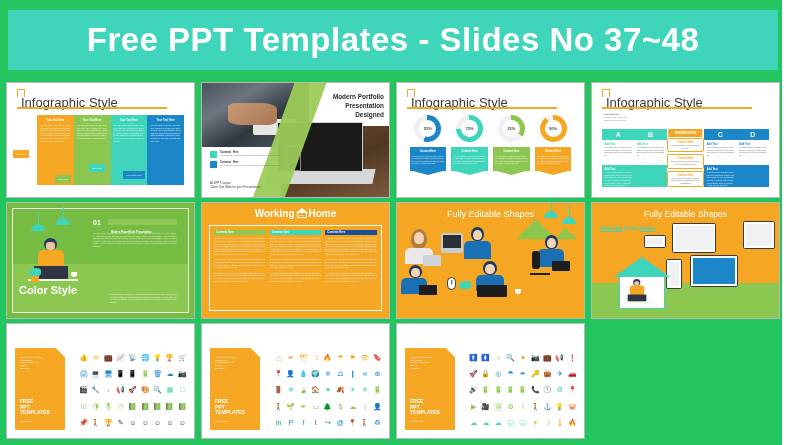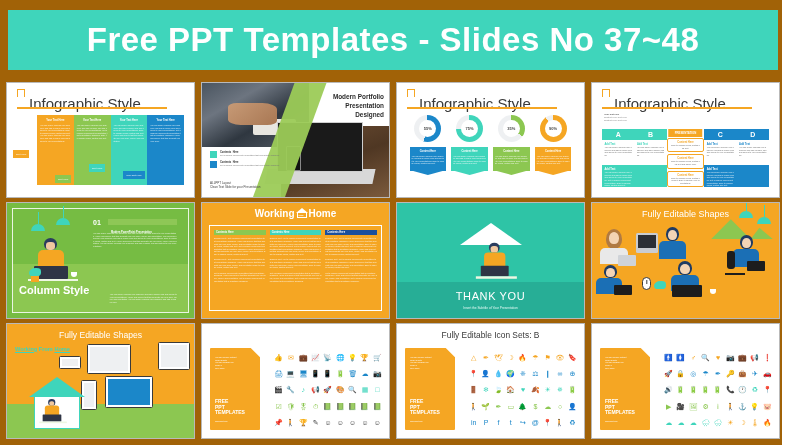--- a/index.html
+++ b/index.html
@@ -2,21 +2,21 @@
 <html><head>
 <meta charset="utf-8">
 <style>
   * { box-sizing: border-box; margin: 0; padding: 0; }
   html, body {
     width: 786px; height: 445px;
     background: #ffffff;
     font-family: "Liberation Sans", sans-serif;
     overflow: hidden;
   }
-  .page { width: 782px; height: 445px; position: relative; background:#a16207; }
+  .page { width: 782px; height: 445px; position: relative; background:#22c55e; }
 
   
   .banner {
     position: absolute; left: 8px; top: 10px;
     width: 770px; height: 60px;
     background: #3fd5bb;
     display: flex; align-items: center; justify-content: center;
   }
   .banner-title {
     color: #ffffff; font-size: 33px; font-weight: bold;
@@ -37,21 +37,21 @@
     border: 1px solid #b9b9b9;
     background: #fff;
     position: relative;
     overflow: hidden;
   }
   .inner { position: absolute; inset: 4px; overflow: hidden; }
 
   
   .ttl-ig {
     position:absolute; left:10px; top:8px;
-    font-size:15px; color:#3a3a3a; white-space:nowrap;margin-left:8px;
+    font-size:13px; color:#3a3a3a; white-space:nowrap;
   }
   .ul-ig { position:absolute; left:6px; top:20px; width:84%; height:1.5px; background:#f5a623; }
   .house { position:absolute; left:6px; top:2px; width:11px; height:11px; }
   .house i { display:block; width:8px; height:8px; border:1.5px solid #f5a623; border-bottom:none; }
 
   .lorem { font-size:2px; line-height:2.6px; color:#ffffff; opacity:.85; word-break:break-all; }
   .lorem-d { font-size:2px; line-height:2.6px; color:#6b6b6b; word-break:break-all; }
   .minihead { font-size:2.6px; font-weight:bold; color:#fff; }
 
   
@@ -447,21 +447,21 @@
           <div class="plant">
               <b></b>
               <i></i>
             </div>
         </div>
         <div class="num">01</div>
         <div class="bar">
           <span>Modern PowerPoint Presentation</span>
         </div>
         <div class="para lorem">You can simply impress your audience and add a unique zing and appeal to your Presentations. I hope and believe that this Template will your Time, Money and Reputation. You can simply impress your audience and add a unique zing and appeal to your Presentations. Easy to change colors, photos and Text. I hope and believe that this Template will your Time, Money and Reputation. You can simply impress your audience and add a unique zing and appeal to your Presentations.</div>
-        <div class="ttl">Column Style</div>
+        <div class="ttl">Color Style</div>
         <div class="para2 lorem">You can simply impress your audience and add a unique zing and appeal to your Presentations. I hope and believe that this Template will your Time, Money and Reputation. You can simply impress your audience and add a unique zing.</div>
       </div>
     </div>
 
     <div class="slide">
       <div class="inner s6">
         <div class="hd">
           <span>Working</span><span class="hdhouse"><b></b><i></i><em>From</em></span><span>Home</span>
         </div>
         <div class="panel">
@@ -480,40 +480,20 @@
           <div class="col">
             <div class="tag" style="background:#1b4f9c">Contents Here</div>
             <div class="lorem">Example Text : Get a modern PowerPoint Presentation that is beautifully designed. I hope and believe that this Template will your Time, Money and Reputation. Easy to change colors, photos and Text. Get a modern PowerPoint Presentation that is beautifully designed. I hope and believe that this Template will your Time, Money and Reputation. Easy to change colors, photos and Text.</div>
             <div class="lorem" style="margin-top:3px">Example Text : Get a modern PowerPoint Presentation that is beautifully designed. I hope and believe that this Template will your Time, Money and Reputation. Easy to change colors, photos and Text.</div>
             <div class="lorem" style="margin-top:3px">Get a modern PowerPoint Presentation that is beautifully designed. I hope and believe that this Template will your Time, Money and Reputation. Get a modern PowerPoint Presentation that is beautifully designed.</div>
           </div>
         </div>
       </div>
     </div>
 
-    <div class="slide">
-      <div class="inner s7">
-        <div class="dots"></div>
-        <div class="roof">
-            <i></i>
-          </div>
-        <div class="person-g" style="left:41%; top:30%; transform:scale(.82)">
-          <div class="pg-head" style="background:#2b3c5e"></div>
-          <div class="pg-face"></div>
-          <div class="pg-body" style="background:#f5a623"></div>
-          <div class="pg-lap"></div>
-          <div class="pg-desk"></div>
-        </div>
-        <div class="band">
-            <div class="dots2"></div>
-          </div>
-        <div class="ty">THANK YOU</div>
-        <div class="sub">Insert the Subtitle of Your Presentation</div>
-      </div>
-    </div>
 
     <div class="slide">
       <div class="inner s8">
         <div class="hd">Fully Editable Shapes</div>
         <div class="hill"></div>
         <div class="lamp" style="right:26px; top:8px;"></div>
         <div class="lamp" style="right:8px; top:14px;"></div>
 
         <div class="fig" style="left:6px; top:26px; width:34px; height:40px;">
           <div class="f-head" style="left:8px; top:0; width:16px; height:20px; background:#b07a42;"></div>
@@ -668,21 +648,20 @@
             <div class="ic" style="color: rgb(58, 58, 58);">☺</div>
             <div class="ic" style="color: rgb(58, 58, 58);">☺</div>
             <div class="ic" style="color: rgb(58, 58, 58);">☺</div>
             <div class="ic" style="color: rgb(58, 58, 58);">☺</div>
           </div>
       </div>
     </div>
 
     <div class="slide">
       <div class="inner sico">
-        <div class="hd">Fully Editable Icon Sets: B</div>
         <div class="panel">
           <div class="corner"></div>
           <div class="tx">
             <div>You can Resize without</div>
             <div>losing quality</div>
             <div>You can Change Fill</div>
             <div>Color &amp;</div>
             <div>Line Color</div>
           </div>
           <div class="brand">

